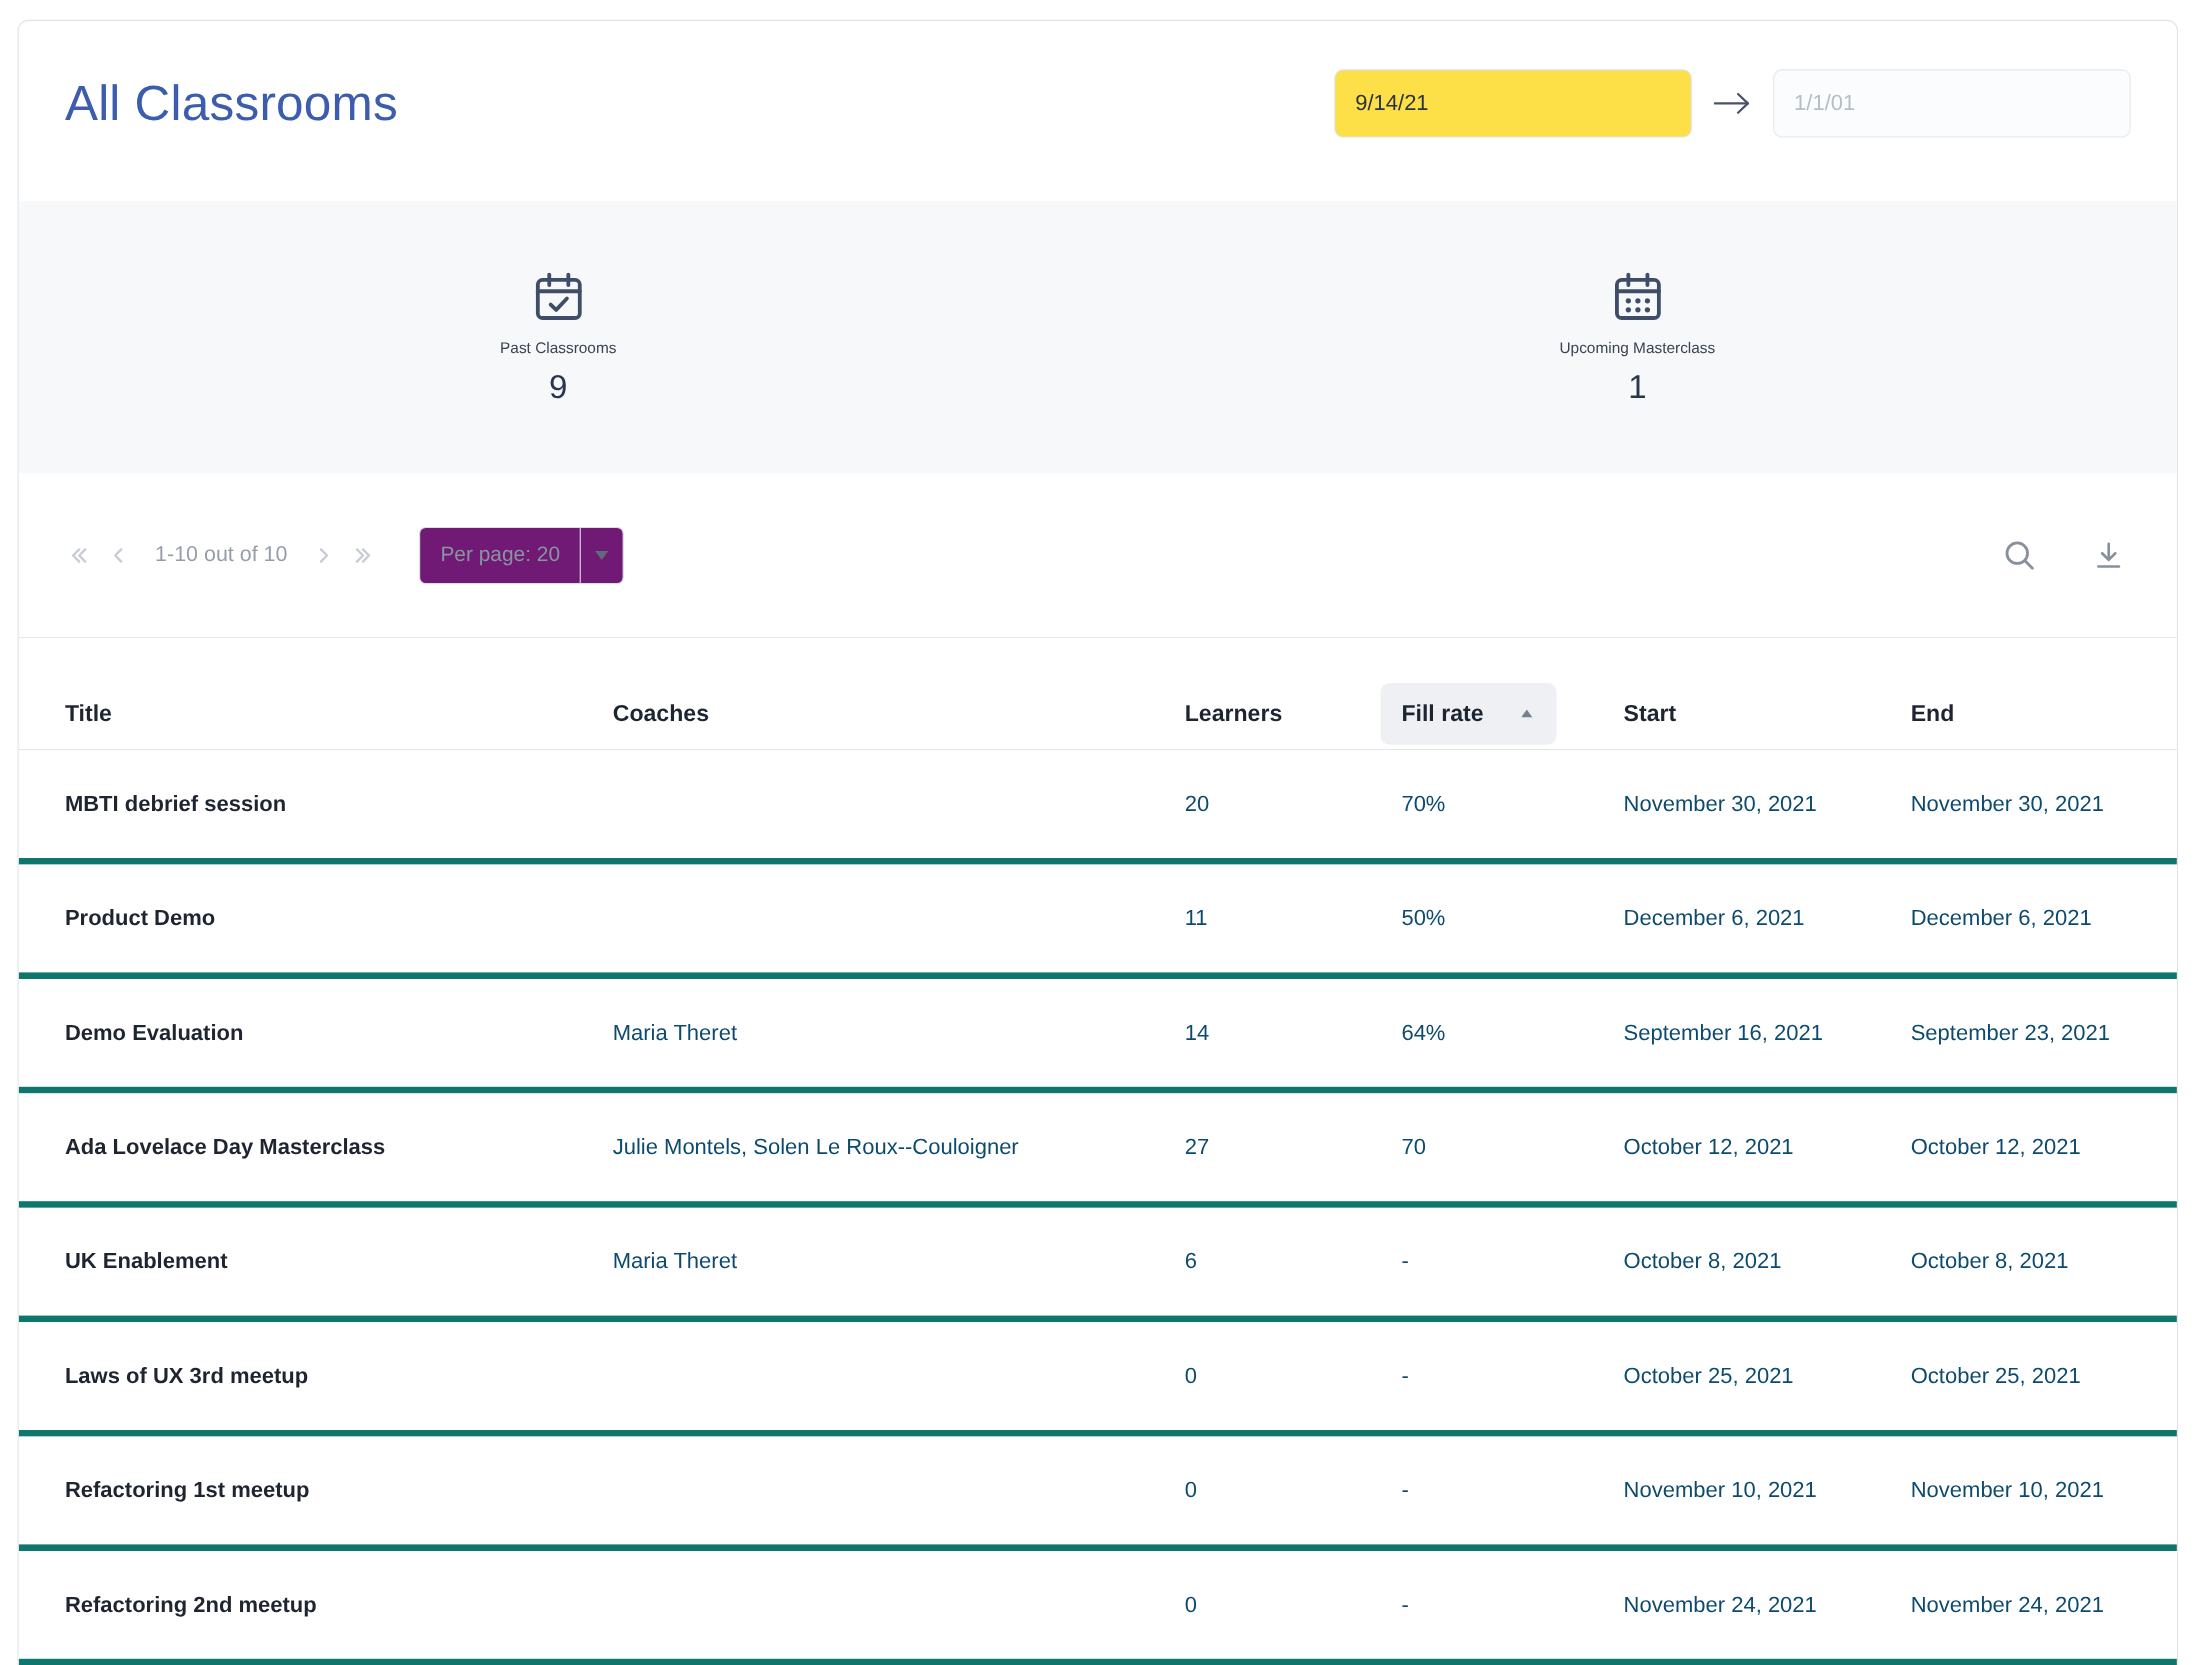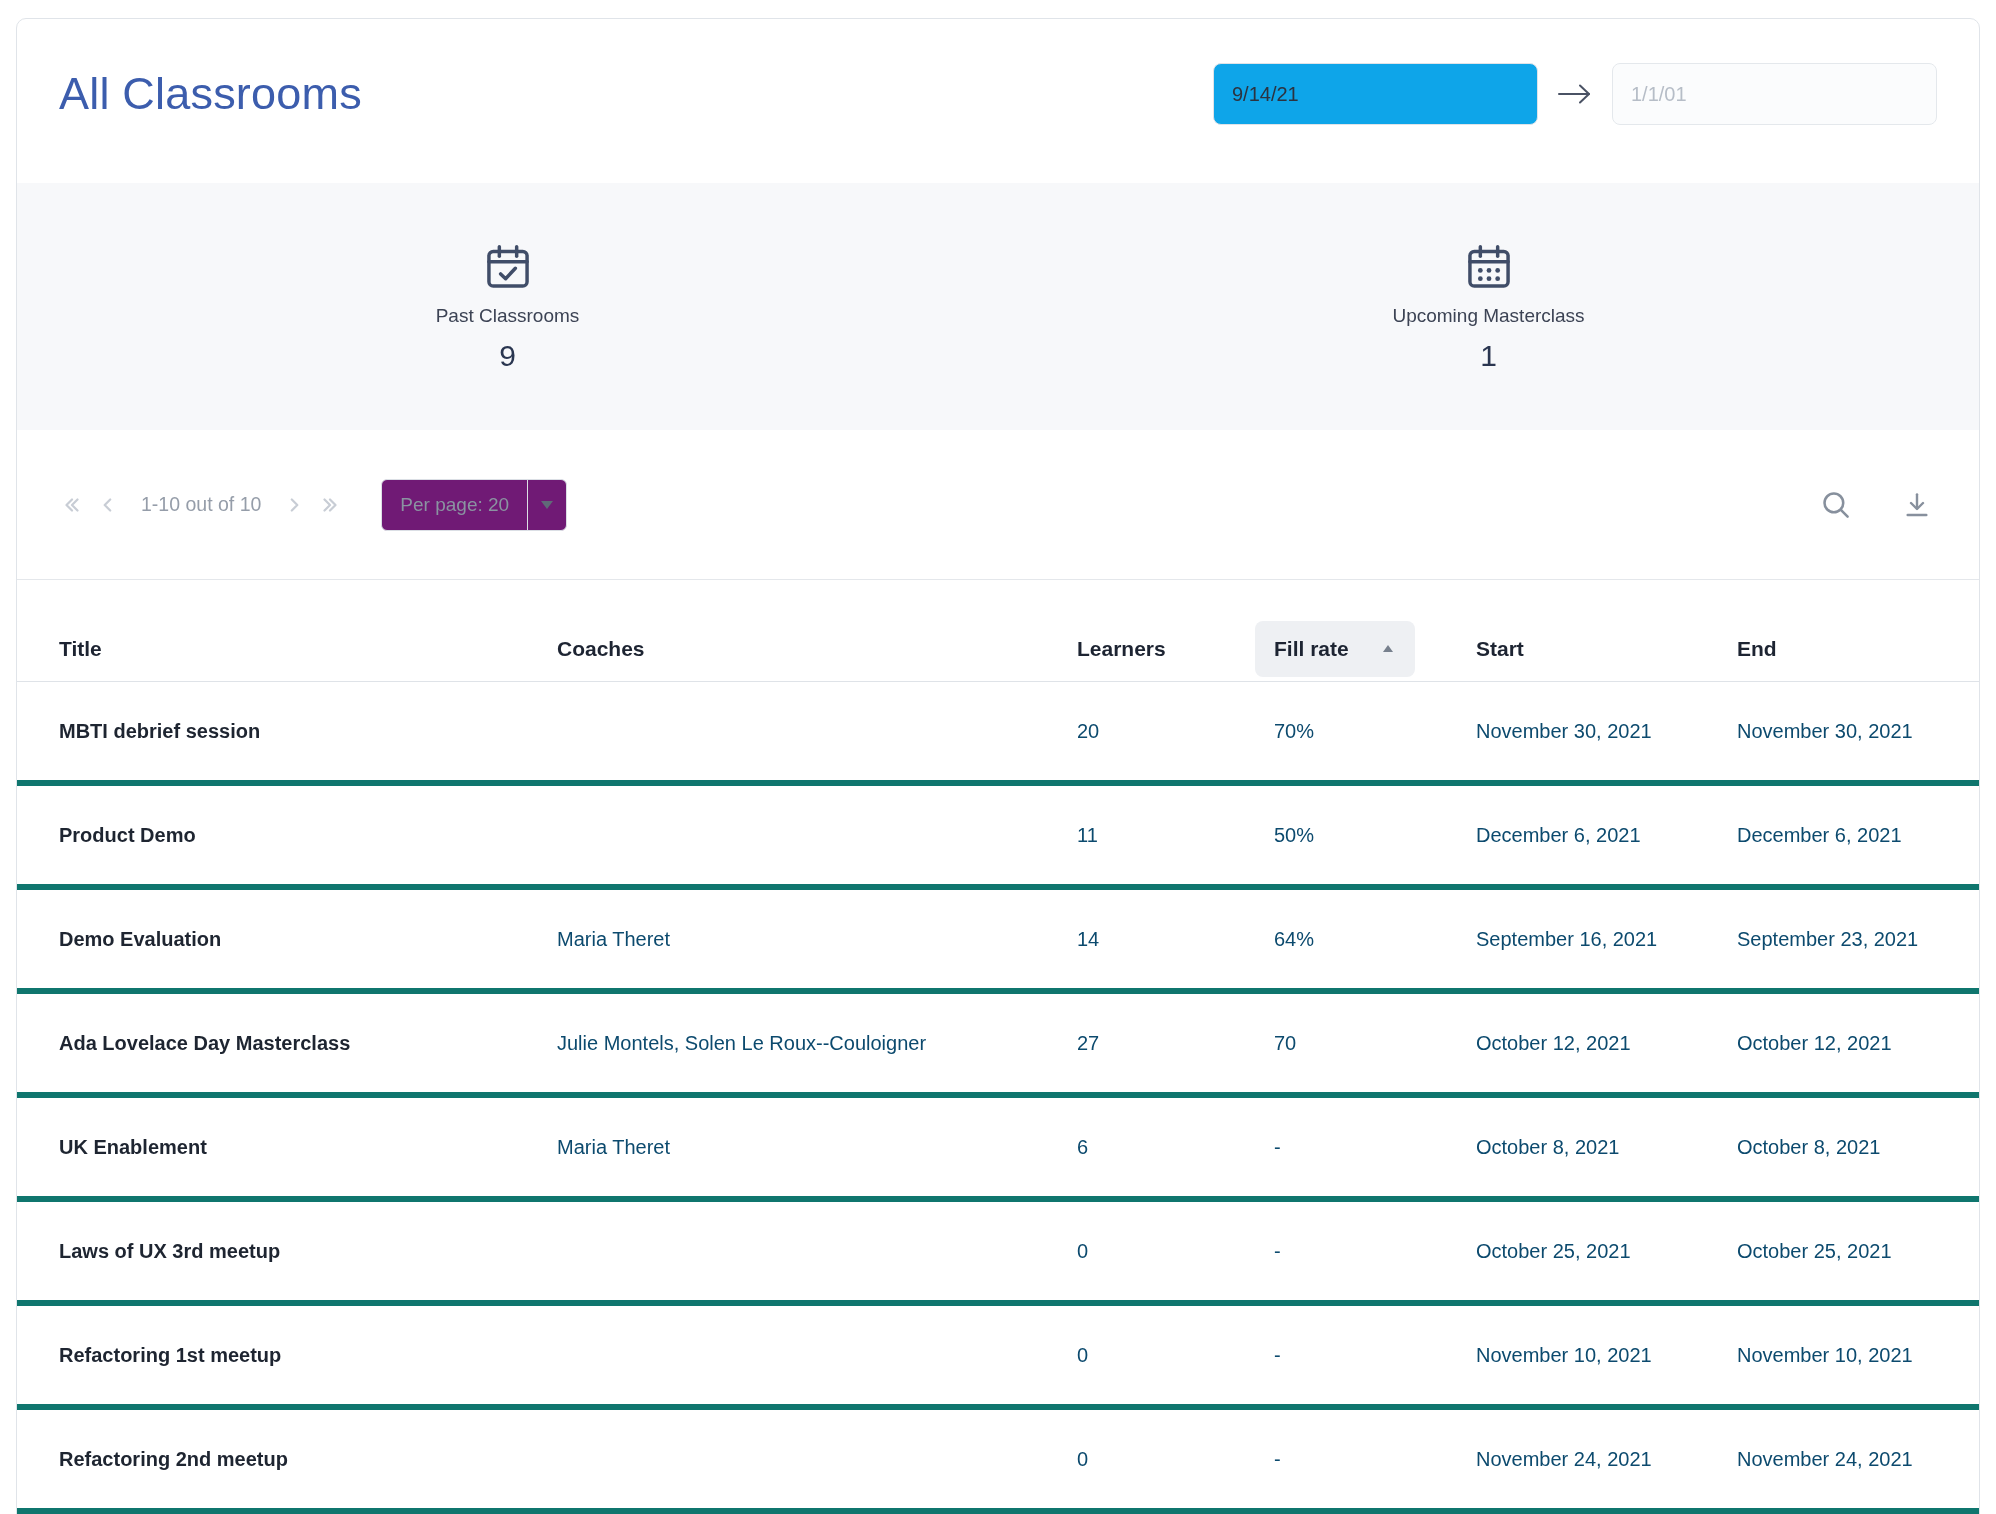--- a/index.html
+++ b/index.html
@@ -36,40 +36,40 @@
   .date-range { display: flex; align-items: center; }
   .date-input {
     width: 325px; height: 62px;
     border: 1px solid #dfe3e8;
     border-radius: 8px;
     font-family: "Liberation Sans", sans-serif;
     font-size: 20px;
     color: #2c3340;
     padding: 0 18px;
     outline: none;
-    background: #0ea5e9;
+    background: #fde047;
   }
   .date-input.end { background: #fbfcfd; border-color: #e4e8ec; }
   .date-input::placeholder { color: #b6bdc7; }
   .range-arrow { margin: 0 18px; display: flex; align-items: center; }
   
   .stats {
     height: 247px;
     background: #f7f8fa;
     display: flex;
     align-items: center;
   }
   .stat {
     flex: 1;
     display: flex;
     flex-direction: column;
     align-items: center;
   }
   .stat-icon { margin-bottom: 12px; display: flex; }
-  .stat-label { font-size: 19px; color: #3c4354; text-align: center; }
+  .stat-label { font-size: 14px; color: #3c4354; text-align: center; }
   .stat-value { font-size: 30px; font-weight: 500; color: #2a3650; margin-top: 12px; }
   
   .toolbar {
     height: 150px;
     display: flex;
     align-items: center;
     padding: 0 46px 0 42px;
     border-bottom: 1px solid #e4e7eb;
   }
   .pager { display: flex; align-items: center; gap: 10px; }

